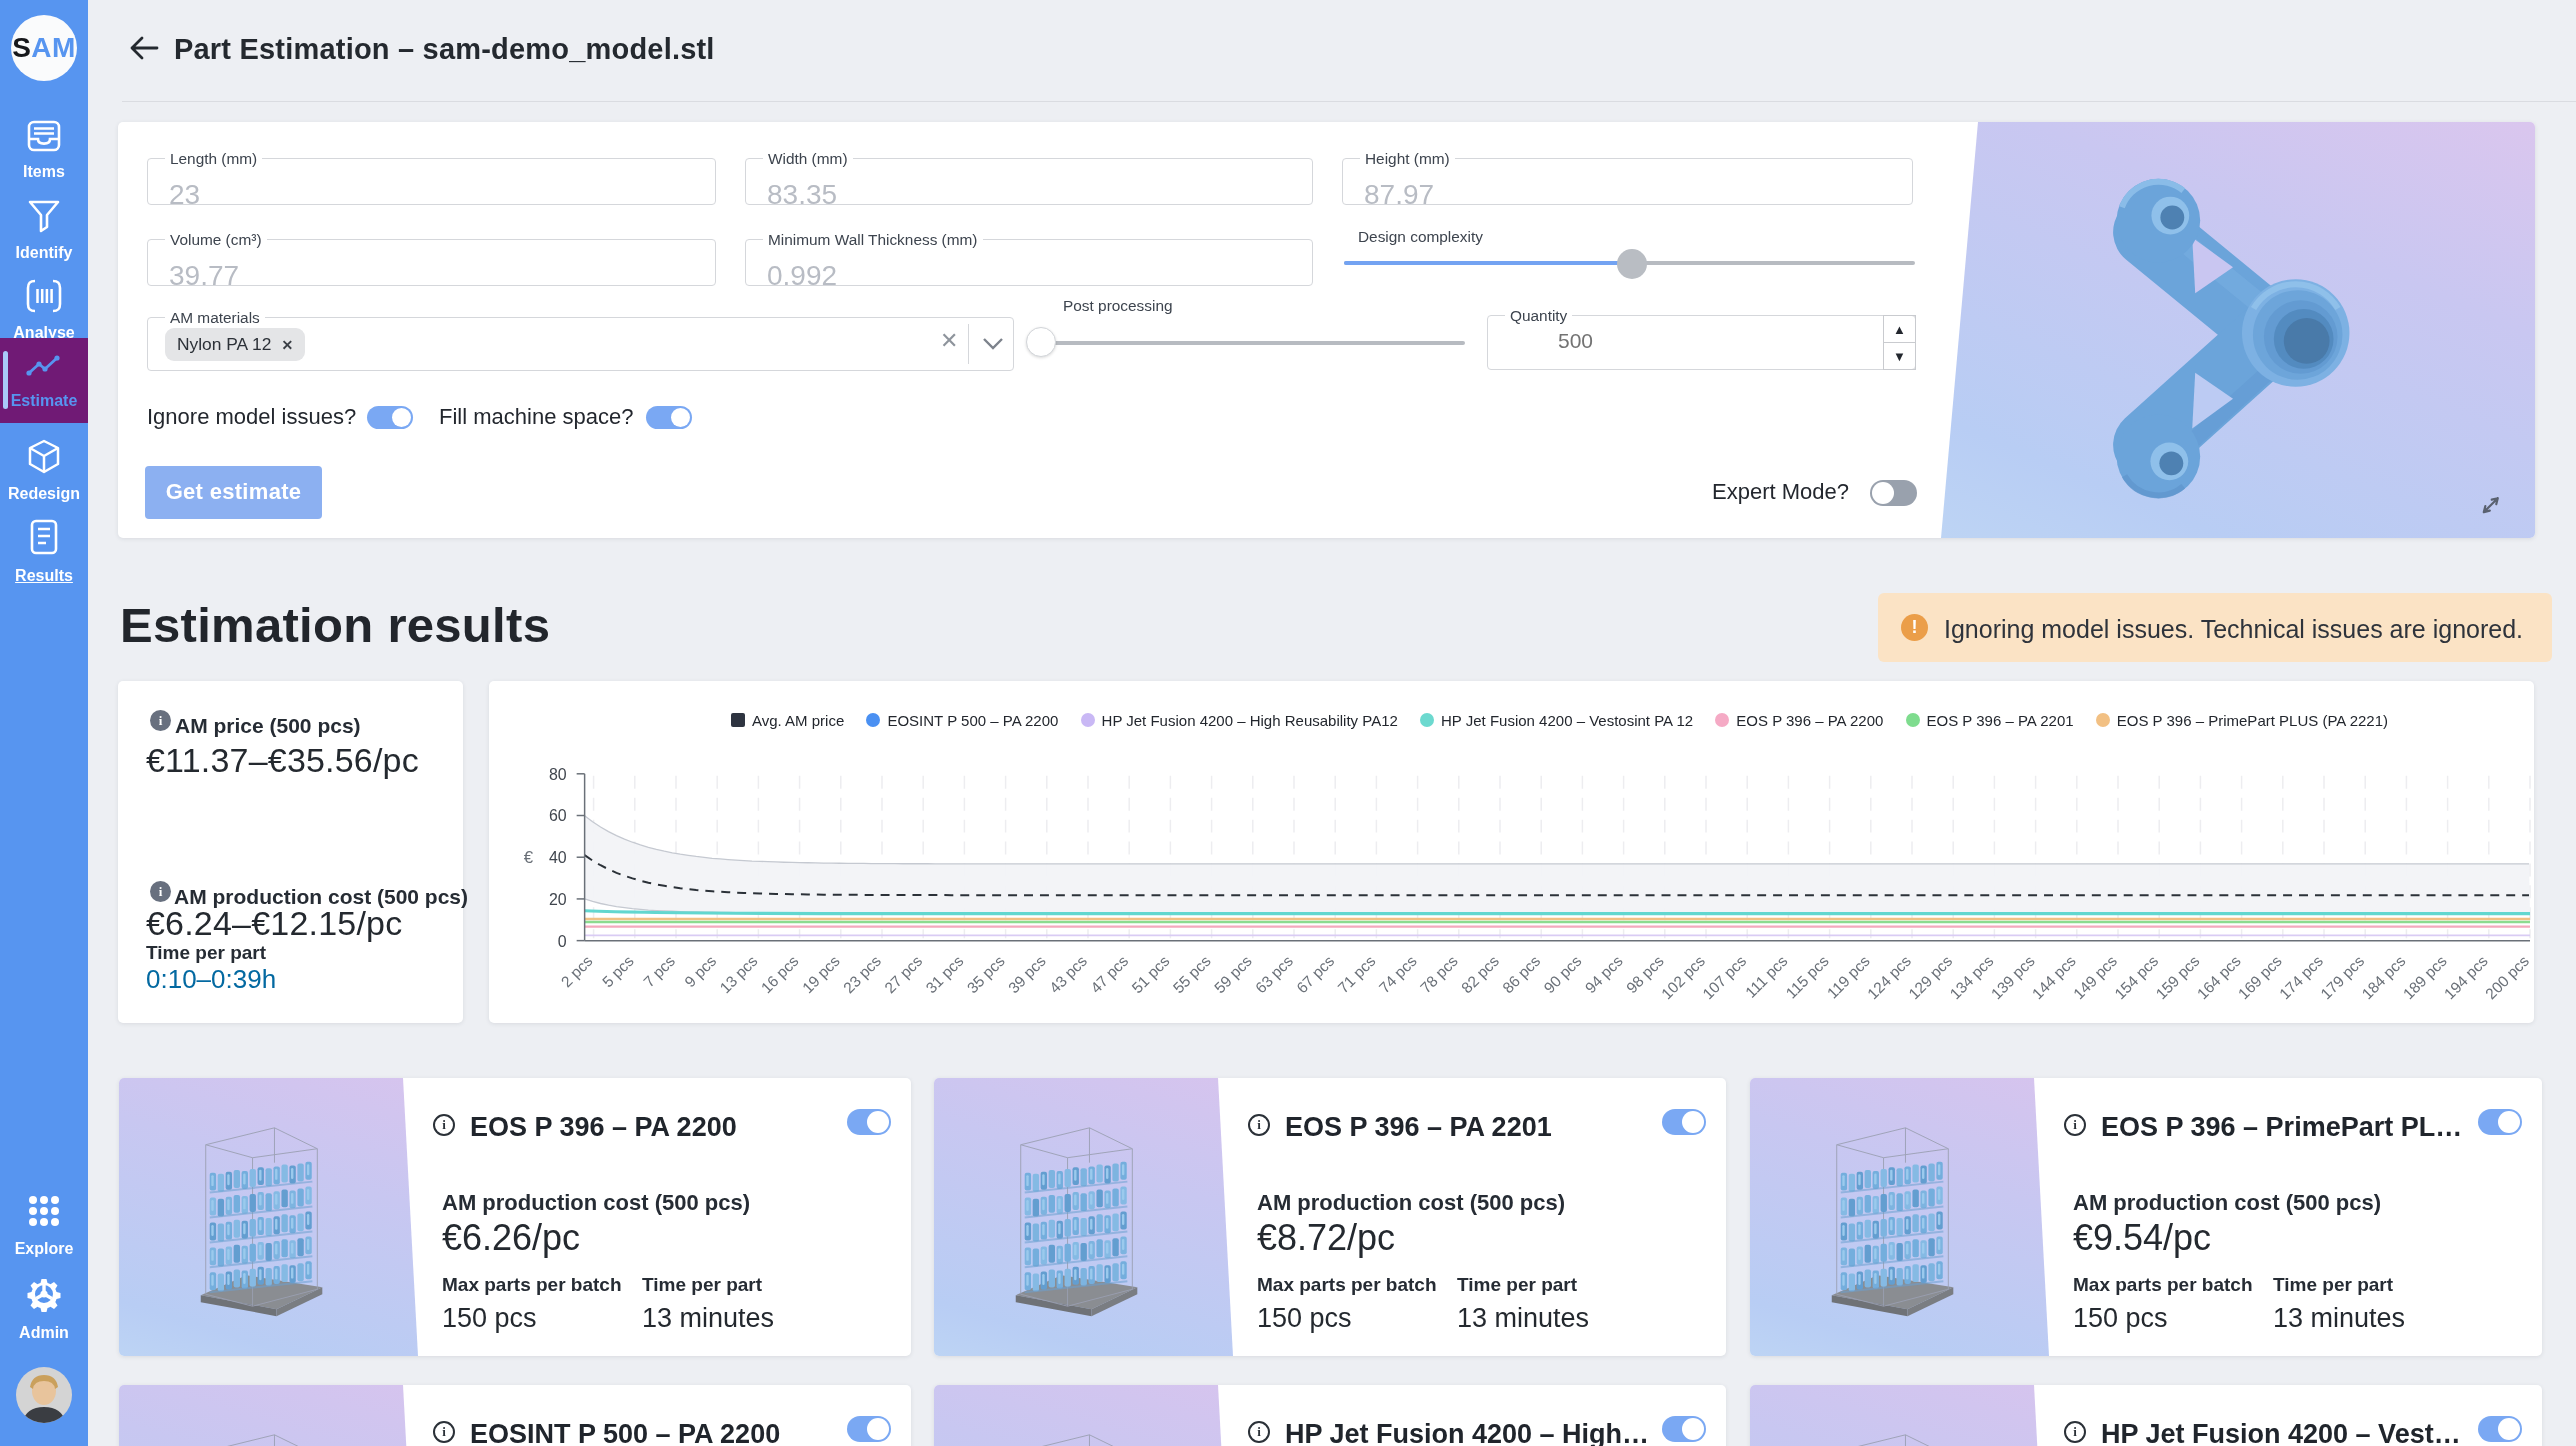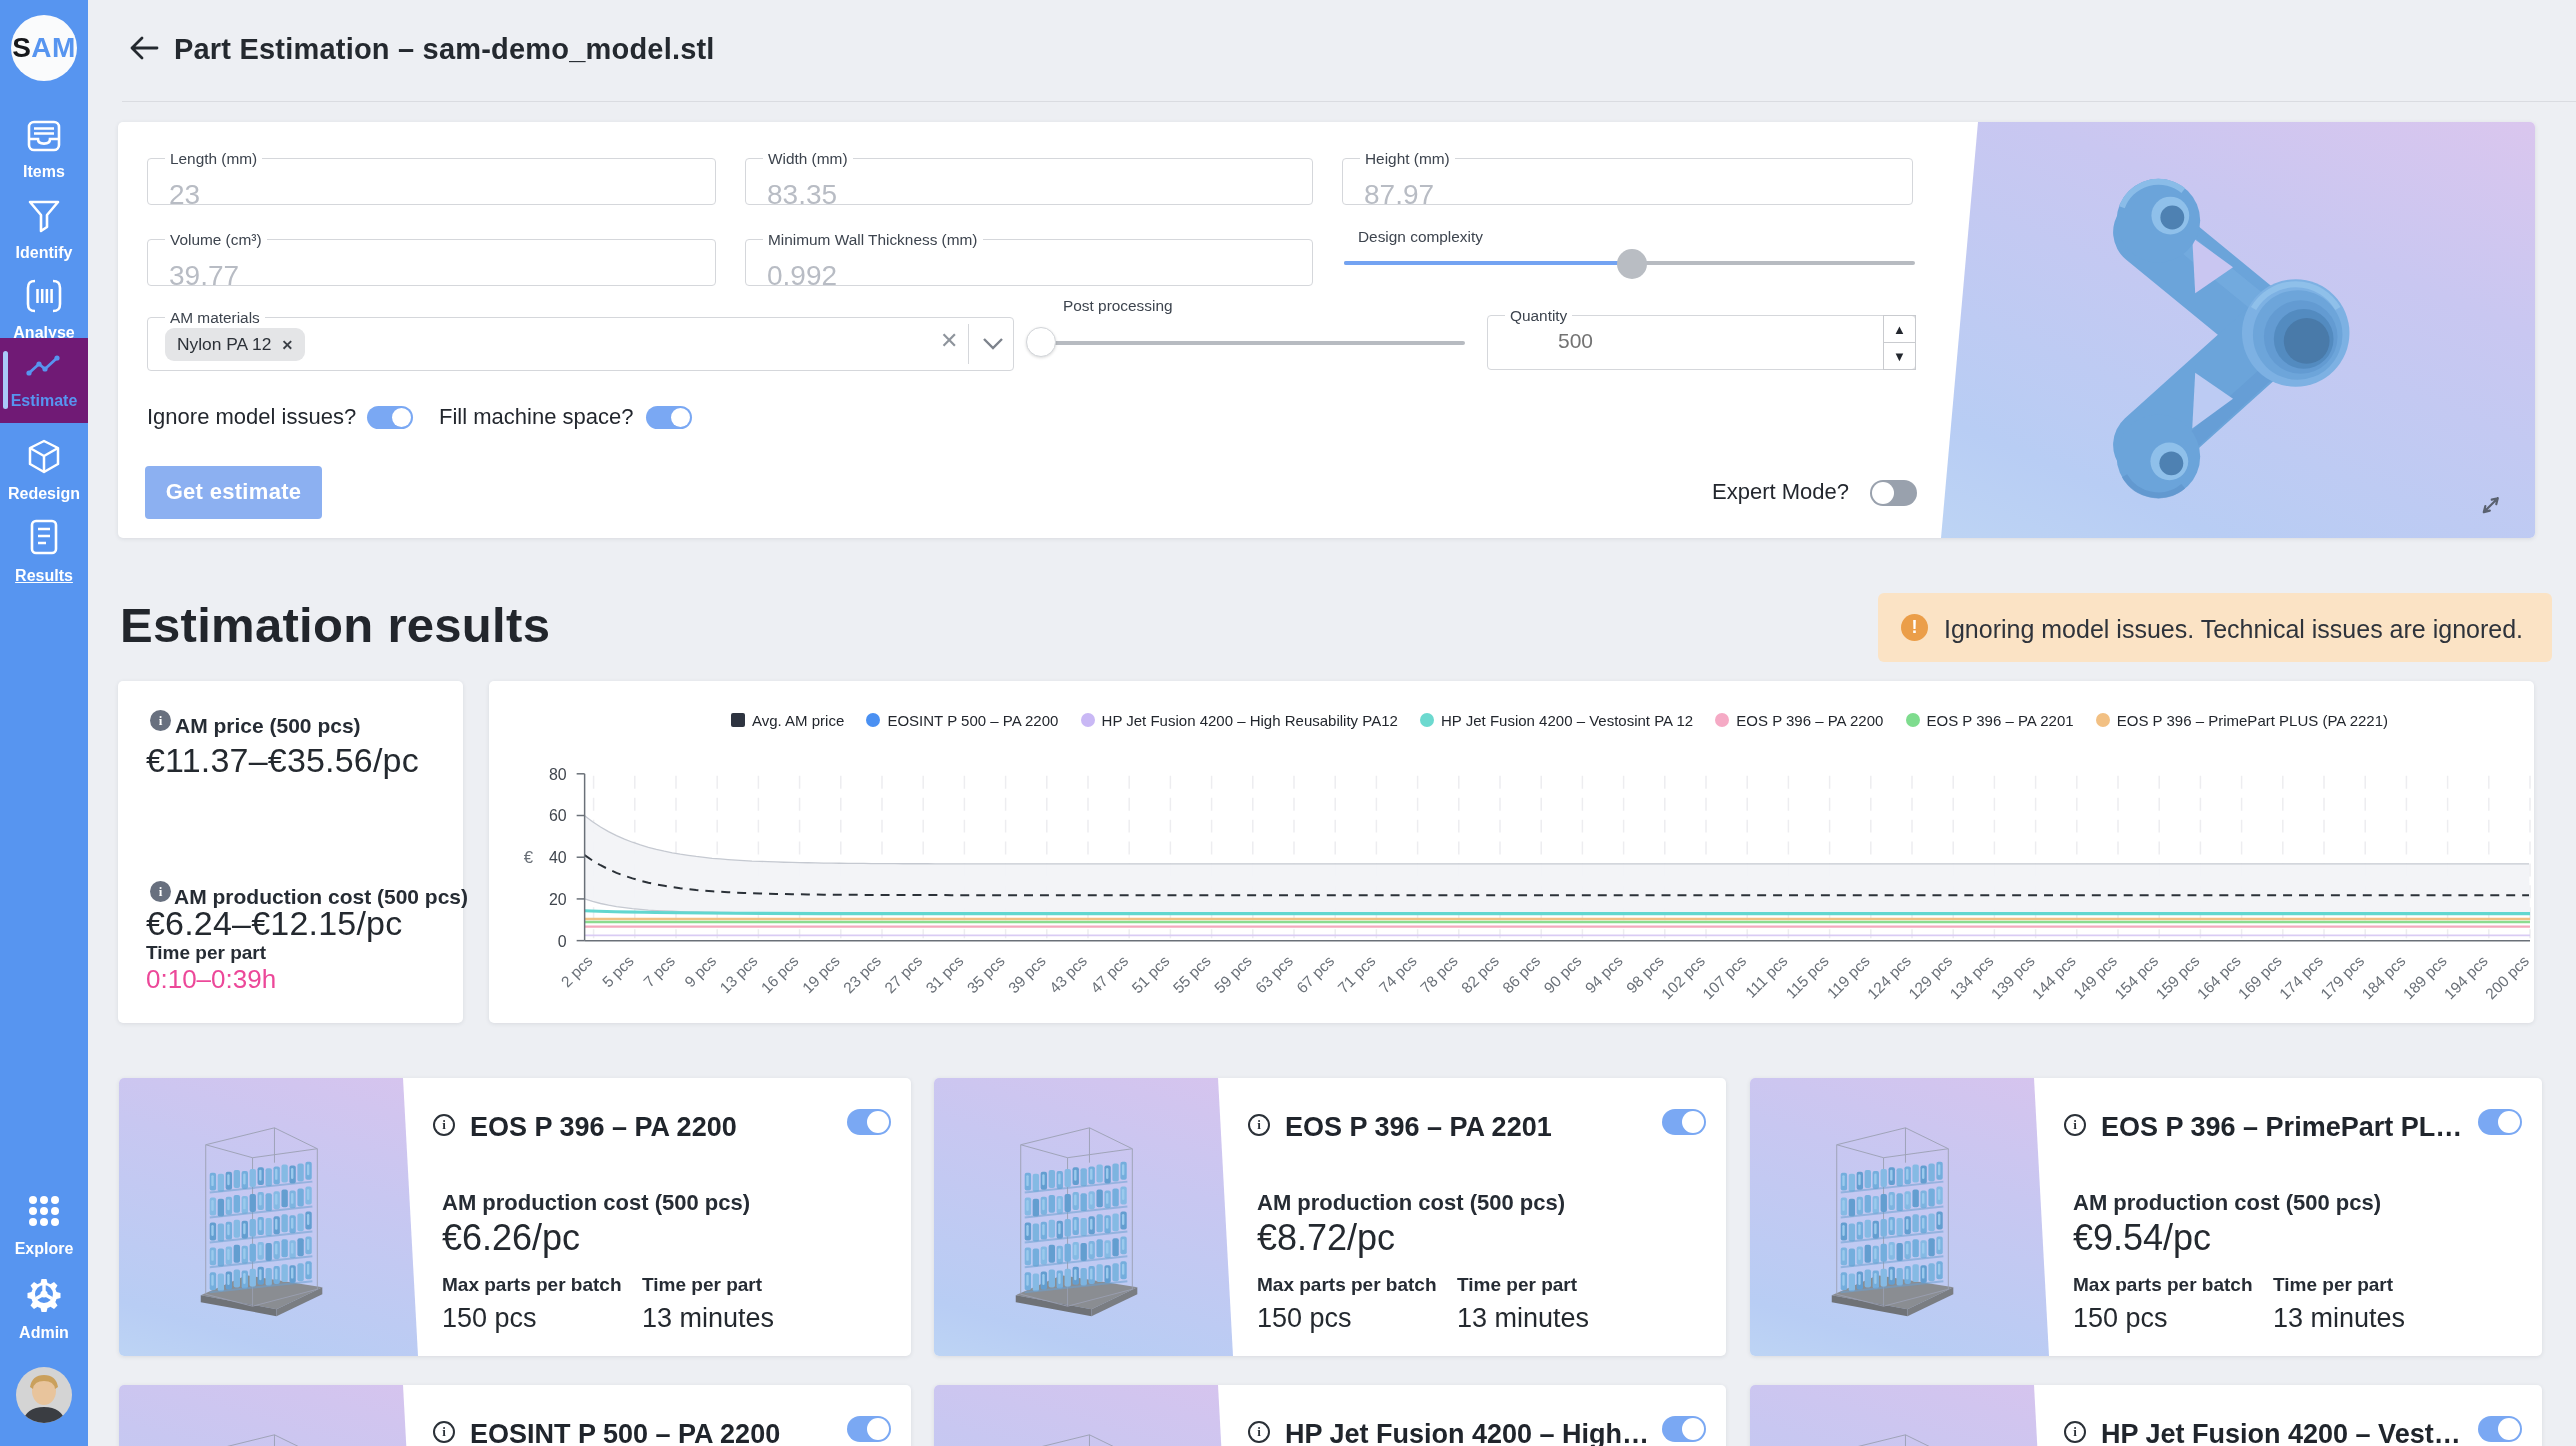--- a/index.html
+++ b/index.html
@@ -53,21 +53,21 @@
 #alert .ic { position:absolute; left:23px; top:21px; width:27px; height:27px; border-radius:50%; background:#eb9e49; color:#fff; font-weight:bold; text-align:center; line-height:27px; font-size:18px;}
 #alert .tx { position:absolute; left:66px; top:22px; font-size:25px; white-space:nowrap; color:#2e333b; }
 
 .card { position:absolute; background:#fff; border-radius:5px; box-shadow:0 1px 4px rgba(40,50,60,.10); }
 #stat-card { left:118px; top:681px; width:345px; height:342px; }
 #chart-card { left:489px; top:681px; width:2045px; height:342px; }
 .info-f { position:absolute; width:21px; height:21px; border-radius:50%; background:#68707f; color:#fff; text-align:center; line-height:21px; font-size:13px; font-weight:bold; font-family:"Liberation Serif",serif; }
 .stat-h { position:absolute; font-size:21px; font-weight:bold; color:#262c34; white-space:nowrap; }
 .stat-big { position:absolute; font-size:34px; white-space:nowrap; color:#24292f; letter-spacing:0.2px; }
 .stat-sm-h { position:absolute; font-size:19px; font-weight:bold; color:#262c34; }
-.stat-sm { position:absolute; font-size:26px; color:#ec4899; }
+.stat-sm { position:absolute; font-size:26px; color:#0369a1; }
 
 
 #legend { position:absolute; left:96px; top:31px; width:1949px; text-align:center; font-size:15px; color:#23272e; }
 #legend span.it { margin:0 9px; white-space:nowrap; }
 .lg-m { display:inline-block; width:14px; height:14px; border-radius:50%; margin-right:7px; vertical-align:-1px;}
 
 
 .mcard { position:absolute; width:792px; height:278px; background:#fff; border-radius:5px; box-shadow:0 1px 4px rgba(40,50,60,.10); overflow:hidden; }
 .mimg { position:absolute; left:0; top:0; width:299px; height:278px; clip-path:polygon(0 0, 284px 0, 299px 100%, 0 100%); background:linear-gradient(197deg, #d6c4ee 0%, #c8c7f1 35%, #b8cdf4 85%, #bdd4f4 100%); }
 .minfo { position:absolute; width:22px; height:22px; border-radius:50%; border:2px solid #2b3138; color:#2b3138; text-align:center; line-height:18px; font-size:13px; font-family:"Liberation Serif",serif; font-weight:bold;}

